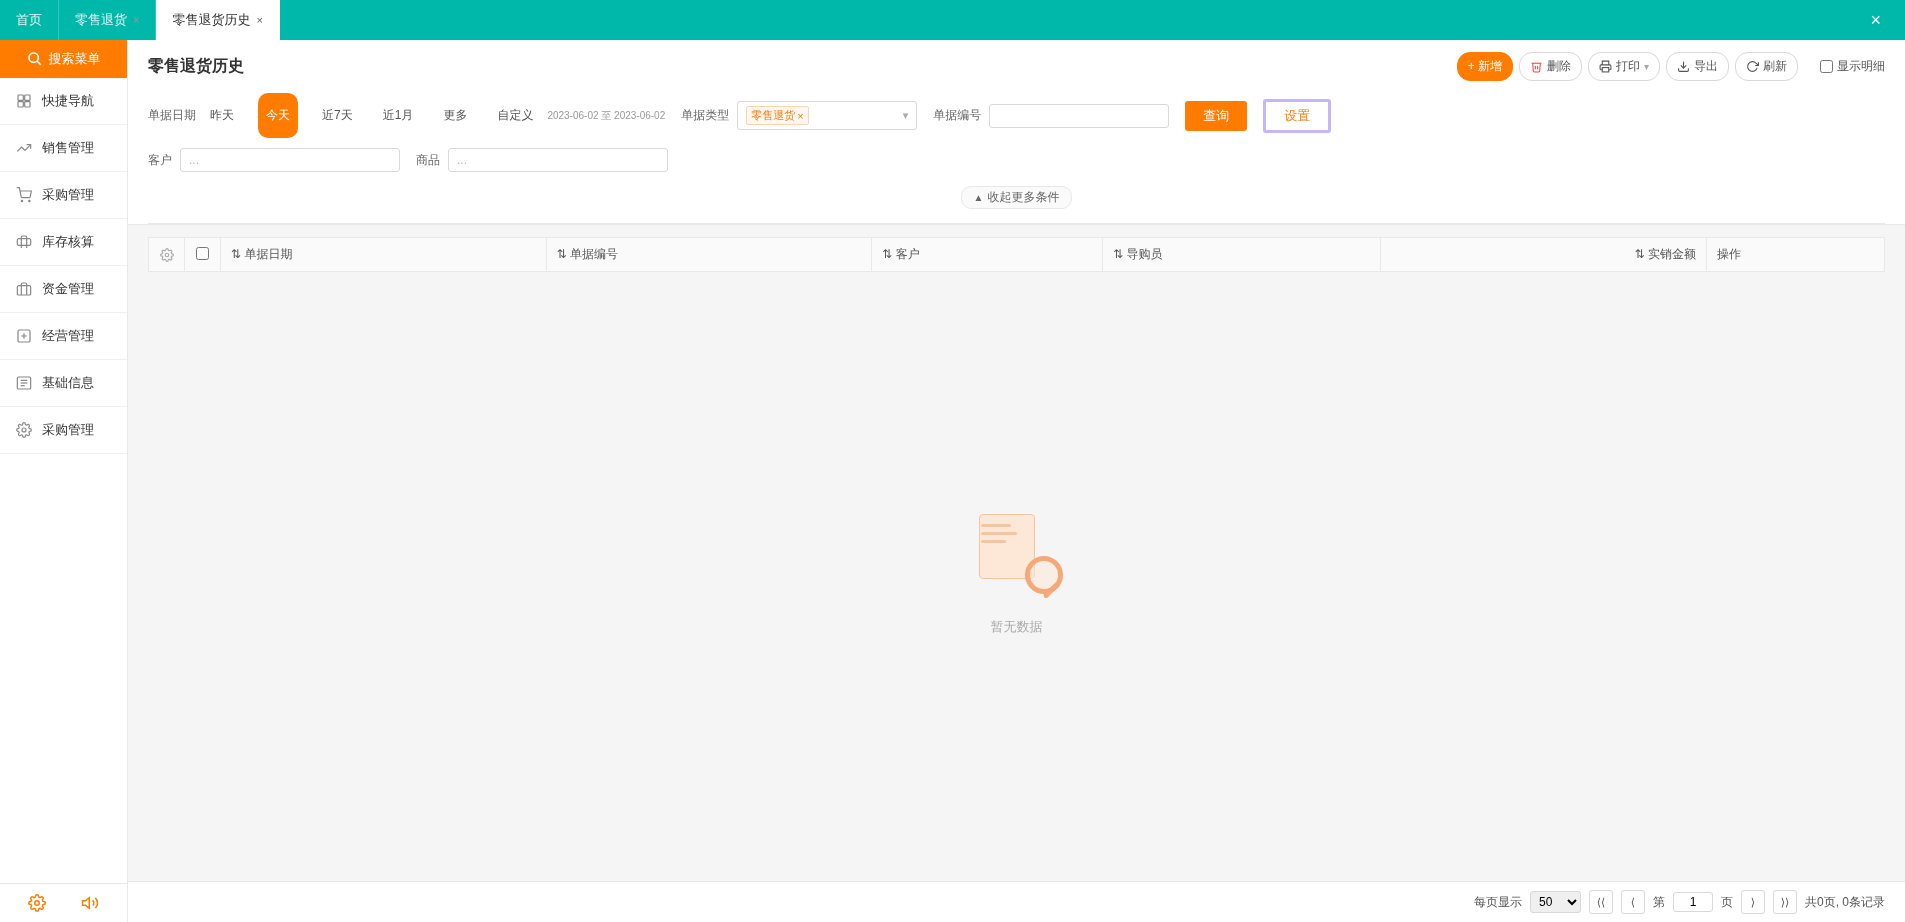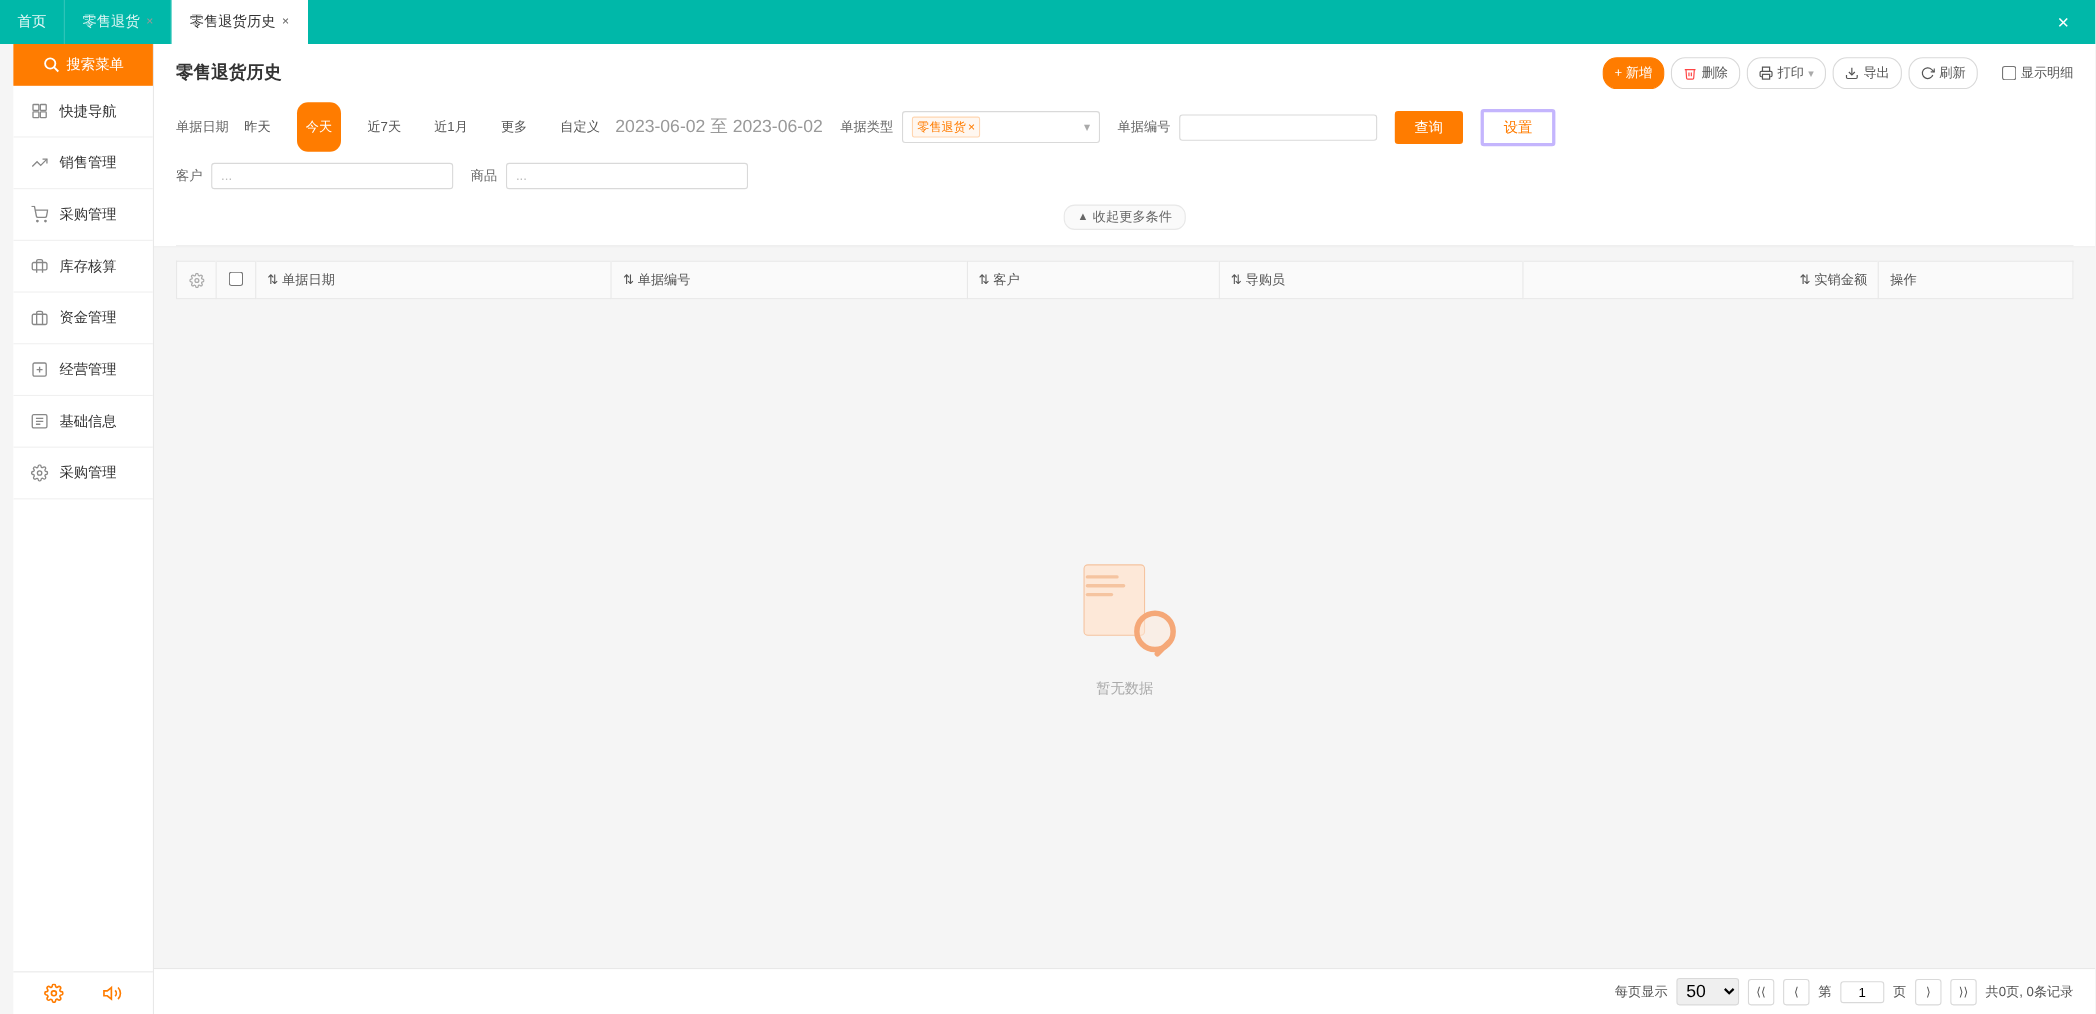--- a/index.html
+++ b/index.html
@@ -10,21 +10,21 @@
     .top-bar-tabs { display: flex; align-items: stretch; flex: 1; height: 100%; }
     .tab { display: flex; align-items: center; padding: 0 16px; cursor: pointer; color: rgba(255,255,255,0.85); font-size: 13px; gap: 6px; border-right: 1px solid rgba(255,255,255,0.2); }
     .tab.active { background: #fff; color: #333; }
     .tab .tab-close { color: #999; font-size: 11px; cursor: pointer; }
     .tab.active .tab-close { color: #666; }
     .tab:first-child { color: rgba(255,255,255,0.9); }
     .top-bar-right { display: flex; align-items: center; padding-right: 16px; gap: 8px; }
     .top-bar-close { color: #fff; font-size: 18px; cursor: pointer; padding: 0 8px; }
 
     
-    .main-layout { display: flex; flex: 1; overflow: hidden; margin-left: 12px; }
+    .main-layout { display: flex; flex: 1; overflow: hidden; }
 
     
     .sidebar { width: 128px; background: #fff; border-right: 1px solid #e8e8e8; display: flex; flex-direction: column; flex-shrink: 0; }
     .sidebar-search { background: #ff7c00; display: flex; align-items: center; justify-content: center; padding: 10px 8px; cursor: pointer; gap: 6px; color: #fff; font-size: 13px; }
     .sidebar-search svg { width: 16px; height: 16px; }
     .sidebar-nav { flex: 1; overflow-y: auto; }
     .sidebar-item { display: flex; align-items: center; padding: 14px 16px; cursor: pointer; gap: 10px; color: #333; font-size: 13px; border-bottom: 1px solid #f0f0f0; }
     .sidebar-item svg { width: 16px; height: 16px; flex-shrink: 0; }
     .sidebar-bottom { display: flex; align-items: center; justify-content: space-around; padding: 10px; border-top: 1px solid #e8e8e8; }
     .sidebar-bottom svg { width: 18px; height: 18px; cursor: pointer; color: #ff7c00; }
@@ -39,21 +39,21 @@
     .checkbox-label { display: flex; align-items: center; gap: 4px; font-size: 12px; color: #555; cursor: pointer; padding-left: 16px; }
 
     
     .filter-area { padding: 12px 20px; background: #fff; border-bottom: 1px solid #e8e8e8; }
     .filter-row { display: flex; align-items: center; gap: 16px; margin-bottom: 10px; flex-wrap: wrap; }
     .filter-item { display: flex; align-items: center; gap: 8px; }
     .filter-label { font-size: 12px; color: #666; white-space: nowrap; }
     .filter-date-group { display: flex; align-items: center; gap: 18px; }
     .date-btn { padding: 2px 6px; border-radius: 3px; font-size: 12px; cursor: pointer; color: #555; border: none; background: transparent; }
     .date-btn.active { background: #ff7c00; color: #fff; border-radius: 10px; padding: 14px 8px; }
-    .date-range { font-size: 16px; color: #999; }
+    .date-range { font-size: 10px; color: #999; }
     .filter-select { display: flex; align-items: center; gap: 4px; border: 1px solid #d9d9d9; border-radius: 3px; padding: 4px 8px; min-width: 180px; cursor: pointer; background: #fff; font-size: 12px; }
     .filter-select .tag { background: #fff7f0; color: #ff7c00; border: 1px solid #ffd5b0; border-radius: 2px; padding: 1px 4px; font-size: 11px; display: flex; align-items: center; gap: 2px; }
     .filter-input { border: 1px solid #d9d9d9; border-radius: 3px; padding: 4px 8px; font-size: 12px; min-width: 200px; outline: none; }
     .filter-input::placeholder { color: #bbb; }
     .collapse-row { display: flex; justify-content: center; padding: 4px 0; }
     .collapse-btn { display: flex; align-items: center; gap: 4px; font-size: 12px; color: #666; cursor: pointer; padding: 2px 12px; border: 1px solid #e8e8e8; border-radius: 10px; background: #fafafa; }
 
     
     .table-container { flex: 1; overflow-y: auto; padding: 12px 20px; background: #f5f5f5; display: flex; flex-direction: column; }
     .data-table { width: 100%; background: #fff; border-radius: 4px; border: 1px solid #e8e8e8; border-collapse: collapse; }
@@ -61,21 +61,21 @@
     .data-table th:last-child { border-right: none; }
     .th-settings { color: #aaa; cursor: pointer; }
     .th-checkbox { width: 30px; text-align: center; }
 
     
     .empty-state { flex: 1; display: flex; flex-direction: column; align-items: center; justify-content: center; padding: 60px 0; }
     .empty-text { color: #aaa; font-size: 13px; }
 
     
     .pagination-bar { background: #fff; border-top: 1px solid #e8e8e8; padding: 8px 20px; display: flex; align-items: center; justify-content: flex-end; gap: 8px; font-size: 12px; color: #555; }
-    .pagination-bar select { border: 1px solid #d9d9d9; border-radius: 3px; padding: 2px 4px; font-size: 16px; }
+    .pagination-bar select { border: 1px solid #d9d9d9; border-radius: 3px; padding: 2px 4px; font-size: 12px; }
     .pg-btn { width: 24px; height: 24px; border: 1px solid #d9d9d9; border-radius: 3px; background: #fff; cursor: pointer; display: flex; align-items: center; justify-content: center; font-size: 11px; color: #555; }
     .pg-input { width: 40px; border: 1px solid #d9d9d9; border-radius: 3px; text-align: center; padding: 2px 4px; font-size: 12px; }
 
     .query-btn { background: #ff7c00; color: #fff; border: none; border-radius: 3px; padding: 6px 18px; font-size: 13px; cursor: pointer; }
     .set-btn { background: #fff; color: #ff7c00; border: 3px solid #c4b5fd; border-radius: 3px; padding: 5px 18px; font-size: 13px; cursor: pointer; }
 
     .header-actions { display: flex; flex-direction: column; gap: 4px; }
     .header-actions-row { display: flex; align-items: center; gap: 6px; }
   </style>
 </head>

